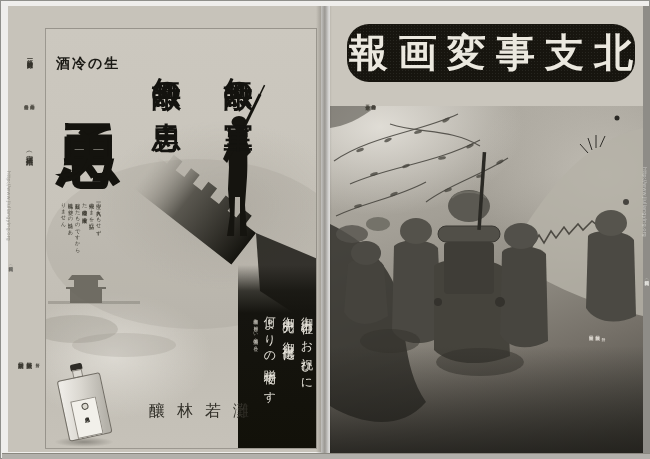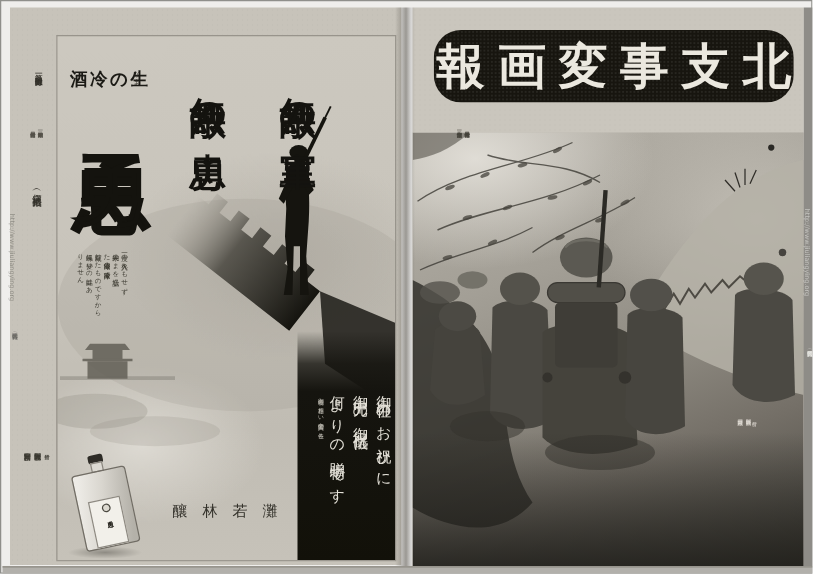--- a/index.html
+++ b/index.html
@@ -63,21 +63,21 @@
     background:linear-gradient(100deg,#edebe6 8%, #d9d6cf 45%, #b4b1a9 92%);
     border:1px solid #716d65; border-radius:3px; }
   #bottle .label { position:absolute; left:8px; top:22px; width:26px; height:38px;
     background:#f2f0ea; border:1px solid #8f8b83; }
   #bottle .crest { position:absolute; left:9px; top:3px; width:7px; height:7px;
     border:1px solid #4a4840; border-radius:50%; background:#dcd9d0; }
   #bottle .label-txt { position:absolute; left:9px; top:13px; writing-mode:vertical-rl;
     font-size:5px; font-weight:bold; color:#2c2a24; letter-spacing:1px; }
   #bottle-shadow { left:8px; top:408px; width:60px; height:10px;
     background:radial-gradient(ellipse at center, rgba(40,38,32,0.35), rgba(40,38,32,0) 70%); }
-  #brewer-line { left:92px; top:372px; font-size:12px; letter-spacing:12px; color:#33312a; }
+  #brewer-line { left:103px; top:372px; font-size:16px; letter-spacing:12px; color:#33312a; }
 
   
   #gutter { left:315px; top:5px; width:16px; height:447px;
     background:linear-gradient(90deg, rgba(0,0,0,0) 0%, rgba(60,57,50,0.28) 35%, rgba(70,66,58,0.5) 55%, rgba(0,0,0,0.12) 78%, rgba(0,0,0,0) 100%); }
   #right-edge-strip { left:642px; top:5px; width:7px; height:447px; background:#8e8c87; }
   #bottom-strip { left:1px; top:452px; width:648px; height:6px; background:#b2b0ab; border-top:1px solid #8a8880; }
 
   .watermark { font-size:5.2px; color:rgba(60,60,56,0.4); white-space:nowrap; }
   #wm-left-url { left:5px; top:170px; }
   #wm-left-stamp { left:6px; top:262px; font-size:4.8px; color:rgba(60,60,56,0.32); }

